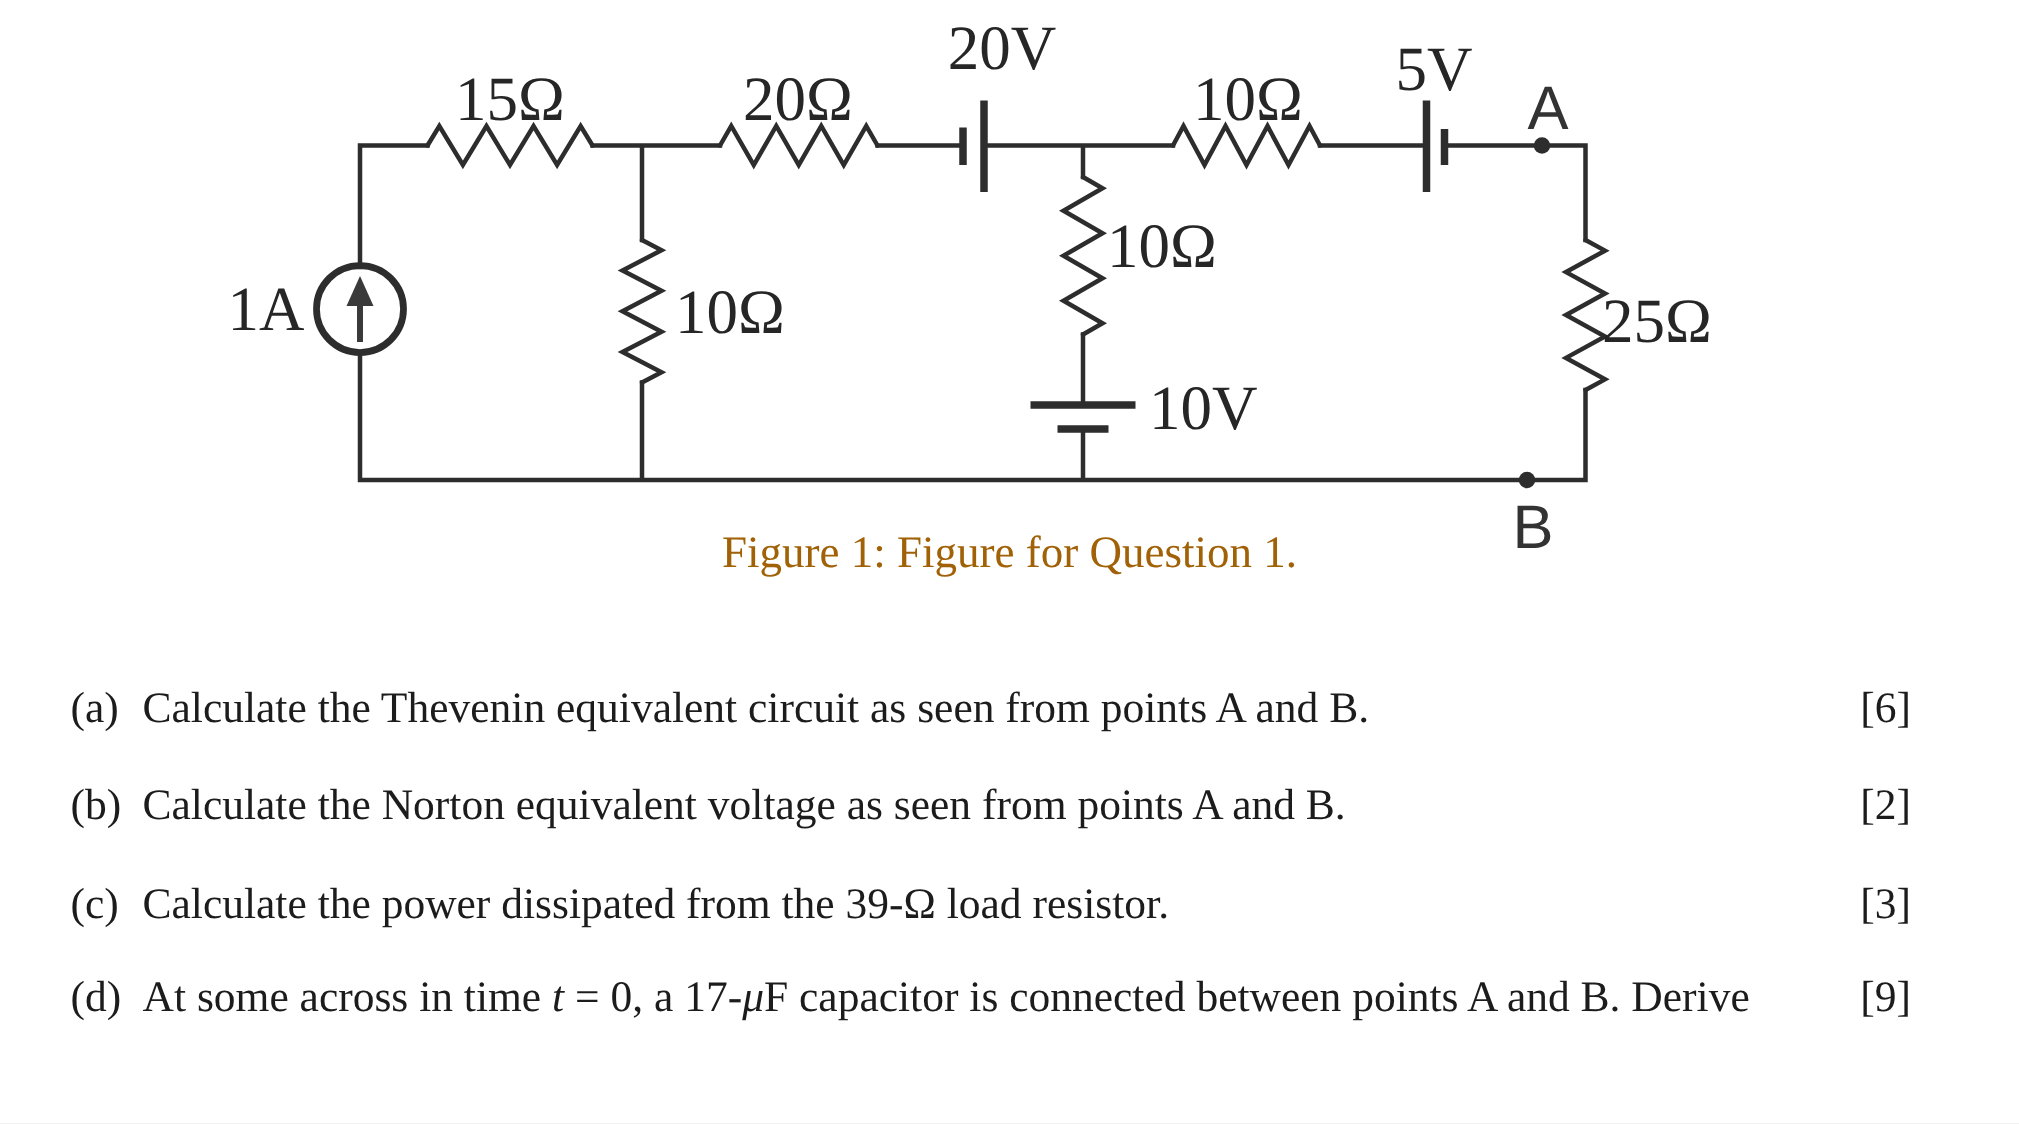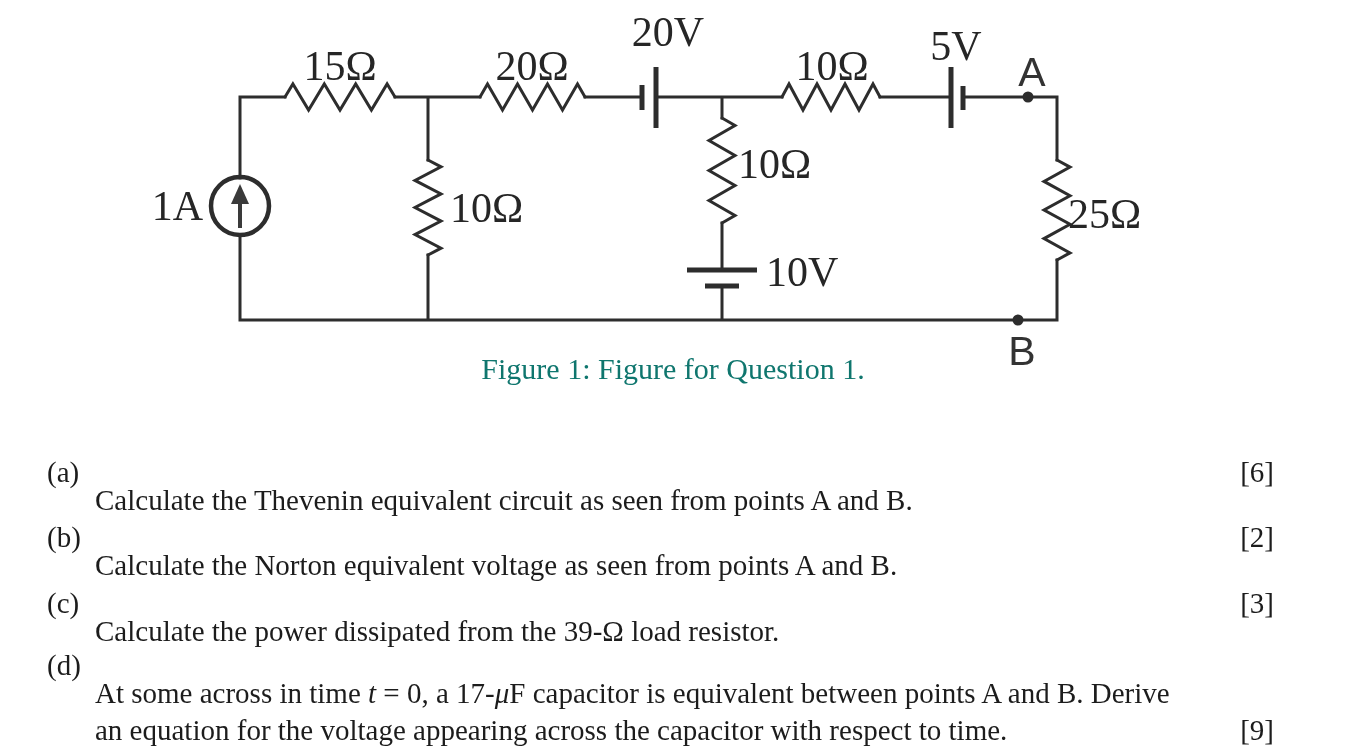--- a/index.html
+++ b/index.html
@@ -19,30 +19,30 @@
   .plate{stroke:#2d2d2d;stroke-width:5;fill:none;stroke-linecap:butt;}
   .src-circle{stroke:#2d2d2d;stroke-width:4.5;fill:none;}
   .arrow-shaft{stroke:#3a3a3a;stroke-width:4;fill:none;}
   .arrow-head{fill:#3a3a3a;stroke:none;}
   .dot{fill:#2d2d2d;stroke:none;}
   .clabel{font-family:"Liberation Serif", serif;font-size:42px;fill:#262626;}
   .tlabel{font-family:"Liberation Sans", sans-serif;font-size:41px;fill:#333333;}
   
   #caption{
     position:absolute;top:352px;left:0;width:1346px;
-    text-align:center;font-size:30px;color:#0f766e;
+    text-align:center;font-size:30px;color:#a16207;
   }
   
   .q-row{
     position:absolute;left:47px;right:72px;
     display:flex;align-items:flex-start;
     font-size:29px;line-height:37px;color:#1c1c1c;
   }
   .q-label{flex:0 0 48px;}
-  .q-text{flex:1 1 auto;padding-right:10px;margin-top:28px;}
+  .q-text{flex:1 1 auto;padding-right:10px;}
   .q-marks{flex:0 0 auto;text-align:right;}
   .q-marks.bottom{align-self:flex-end;}
   .it{font-style:italic;}
   #q-a{top:454px;}
   #q-b{top:519px;}
   #q-c{top:585px;}
   #q-d{top:647px;}
 </style>
 </head>
 <body>
@@ -122,19 +122,18 @@
 
   <div class="q-row" id="q-c">
     <span class="q-label">(c)</span>
     <span class="q-text">Calculate the power dissipated from the 39-Ω load resistor.</span>
     <span class="q-marks">[3]</span>
   </div>
 
   <div class="q-row" id="q-d">
     <span class="q-label">(d)</span>
     <span class="q-text">
-      <span>At some across in time </span><span class="it">t</span><span> = 0, a 17-</span><span class="it">μ</span><span>F capacitor is equivalent between points A and B. Derive</span><br>
-      <span>an equation for the voltage appearing across the capacitor with respect to time.</span>
+      <span>At some across in time </span><span class="it">t</span><span> = 0, a 17-</span><span class="it">μ</span><span>F capacitor is connected between points A and B. Derive</span><br>
     </span>
     <span class="q-marks bottom">[9]</span>
   </div>
 
 </div>
 
 </body></html>

